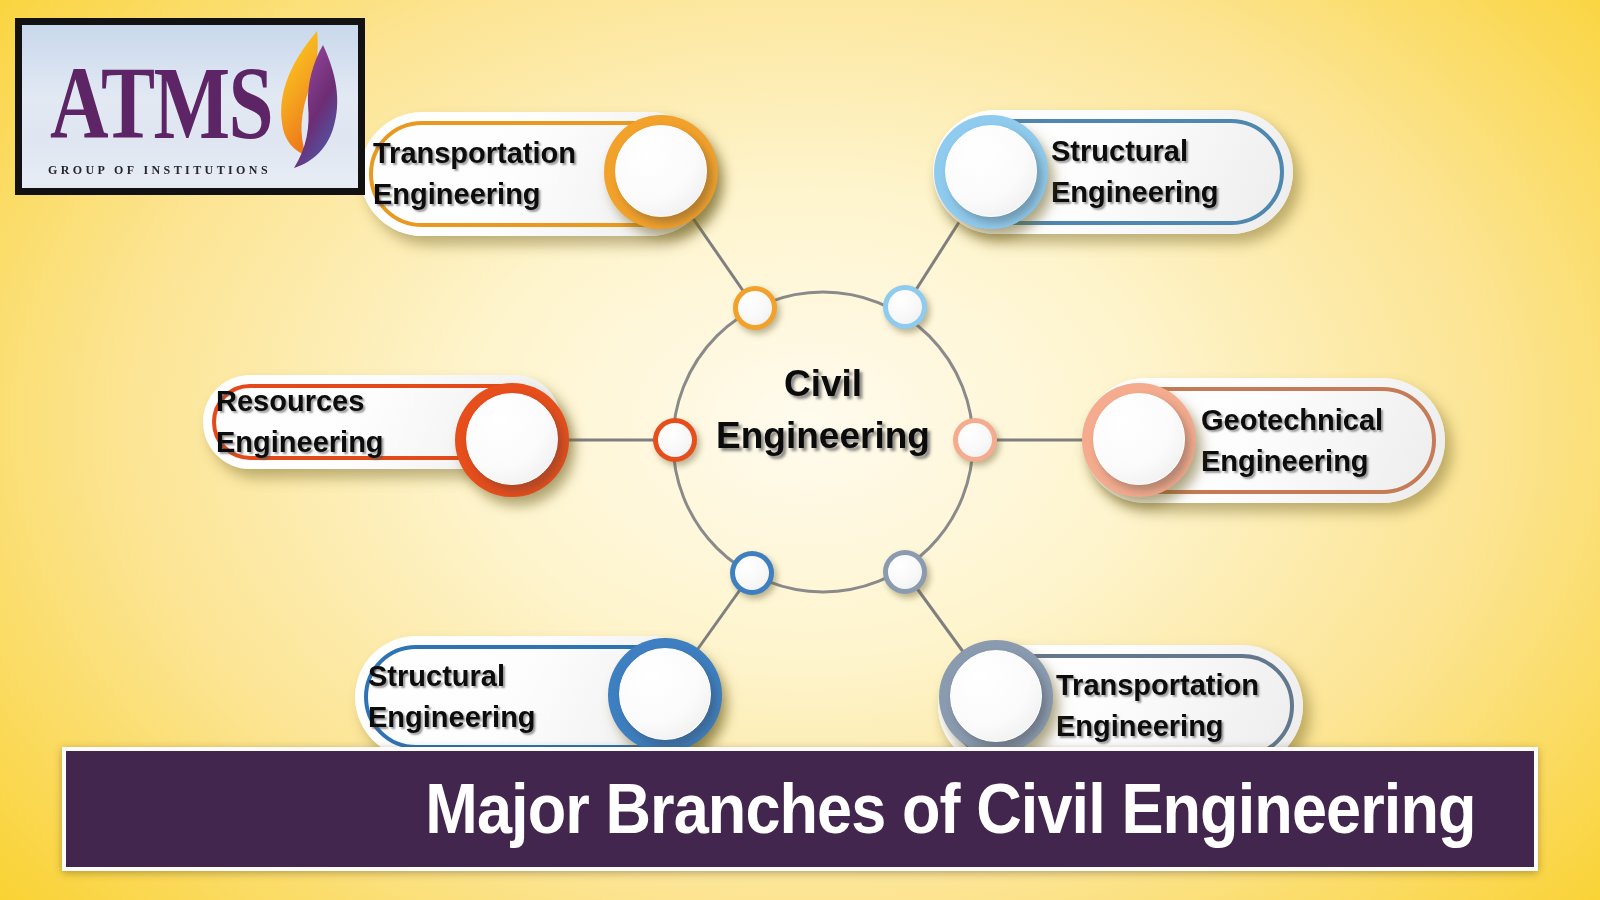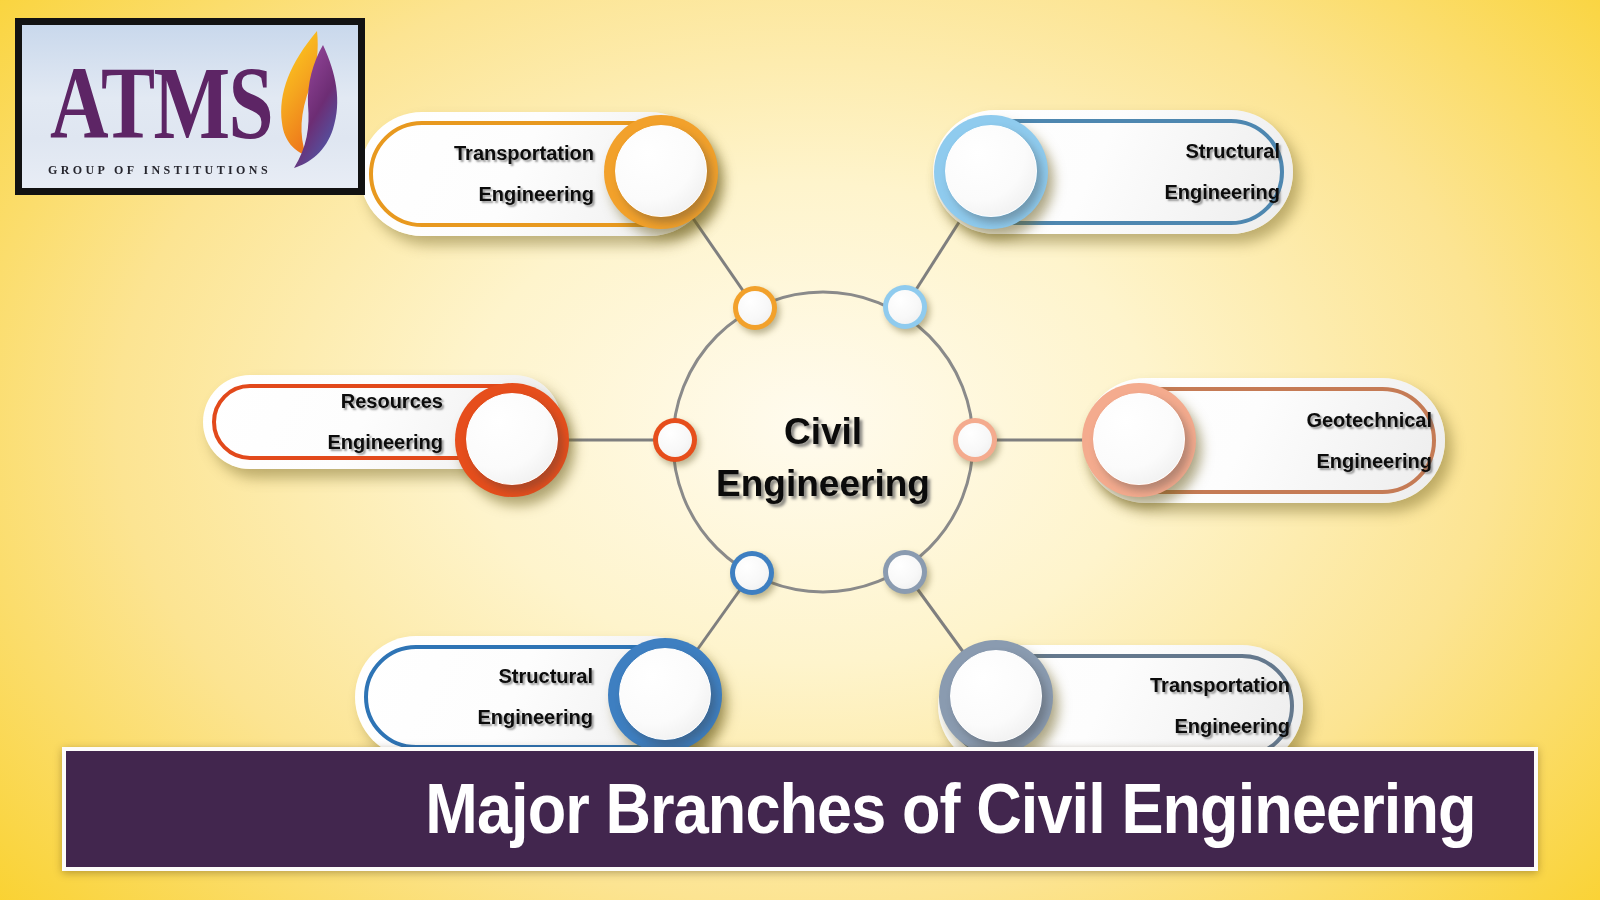--- a/index.html
+++ b/index.html
@@ -12,36 +12,36 @@
   }
   
   .wires{position:absolute;left:0;top:0;z-index:1;}
   .hub-ring{fill:none;stroke:var(--hubring,#8A8A8A);stroke-width:3;}
   .wire{stroke:var(--wire,#7F7F7F);stroke-width:3;}
 
   
   .hub-label{
     position:absolute;z-index:2;left:623px;top:358px;width:400px;
     text-align:center;font-size:37px;font-weight:bold;line-height:52px;
-    color:#0B0B0B;text-shadow:3px 3px 3px rgba(90,90,90,.7);margin-top:48px;
+    color:#0B0B0B;text-shadow:3px 3px 3px rgba(90,90,90,.7);
   }
 
   
   .pill{
     position:absolute;z-index:2;border-radius:999px;padding:9px;box-sizing:border-box;
     background:linear-gradient(115deg,#FFFFFF 0%,#FDFDFD 45%,#ECECEC 100%);
     box-shadow:7px 9px 14px rgba(110,95,30,.45);
   }
   .pill-border{
     width:100%;height:100%;border-radius:999px;box-sizing:border-box;
     border:4px solid var(--bcolor,#999);
     display:flex;flex-direction:column;justify-content:center;
   }
   .pill-label{
-    font-size:20px;font-weight:bold;color:#0C0C0C;text-align:right;
+    font-size:29px;font-weight:bold;color:#0C0C0C;text-align:left;
     line-height:41px;text-shadow:2px 2px 2px rgba(90,90,90,.6);
   }
   .circle-right .pill-label{padding-right:105px;}
   .circle-left  .pill-label{padding-left:105px;}
 
   
   .bigdot{
     position:absolute;z-index:3;width:114px;height:114px;border-radius:50%;
     background:var(--ring,#999);box-shadow:6px 9px 12px rgba(110,95,30,.5);
   }

